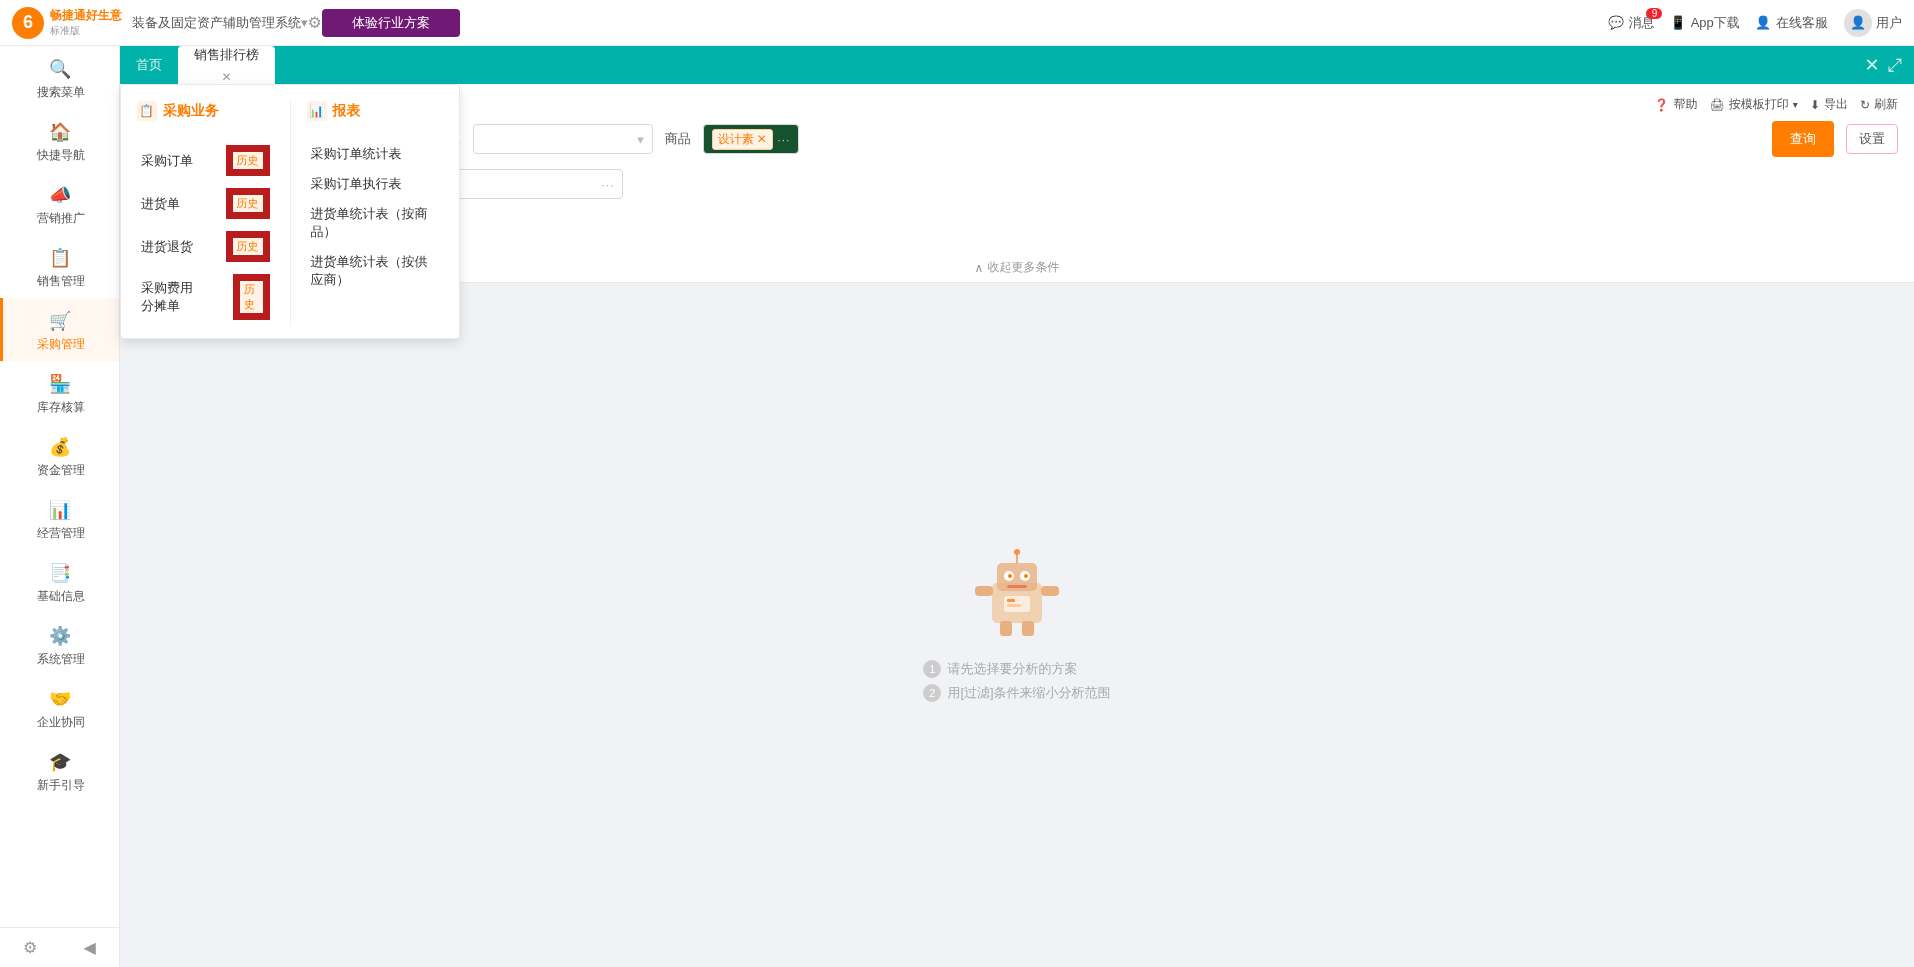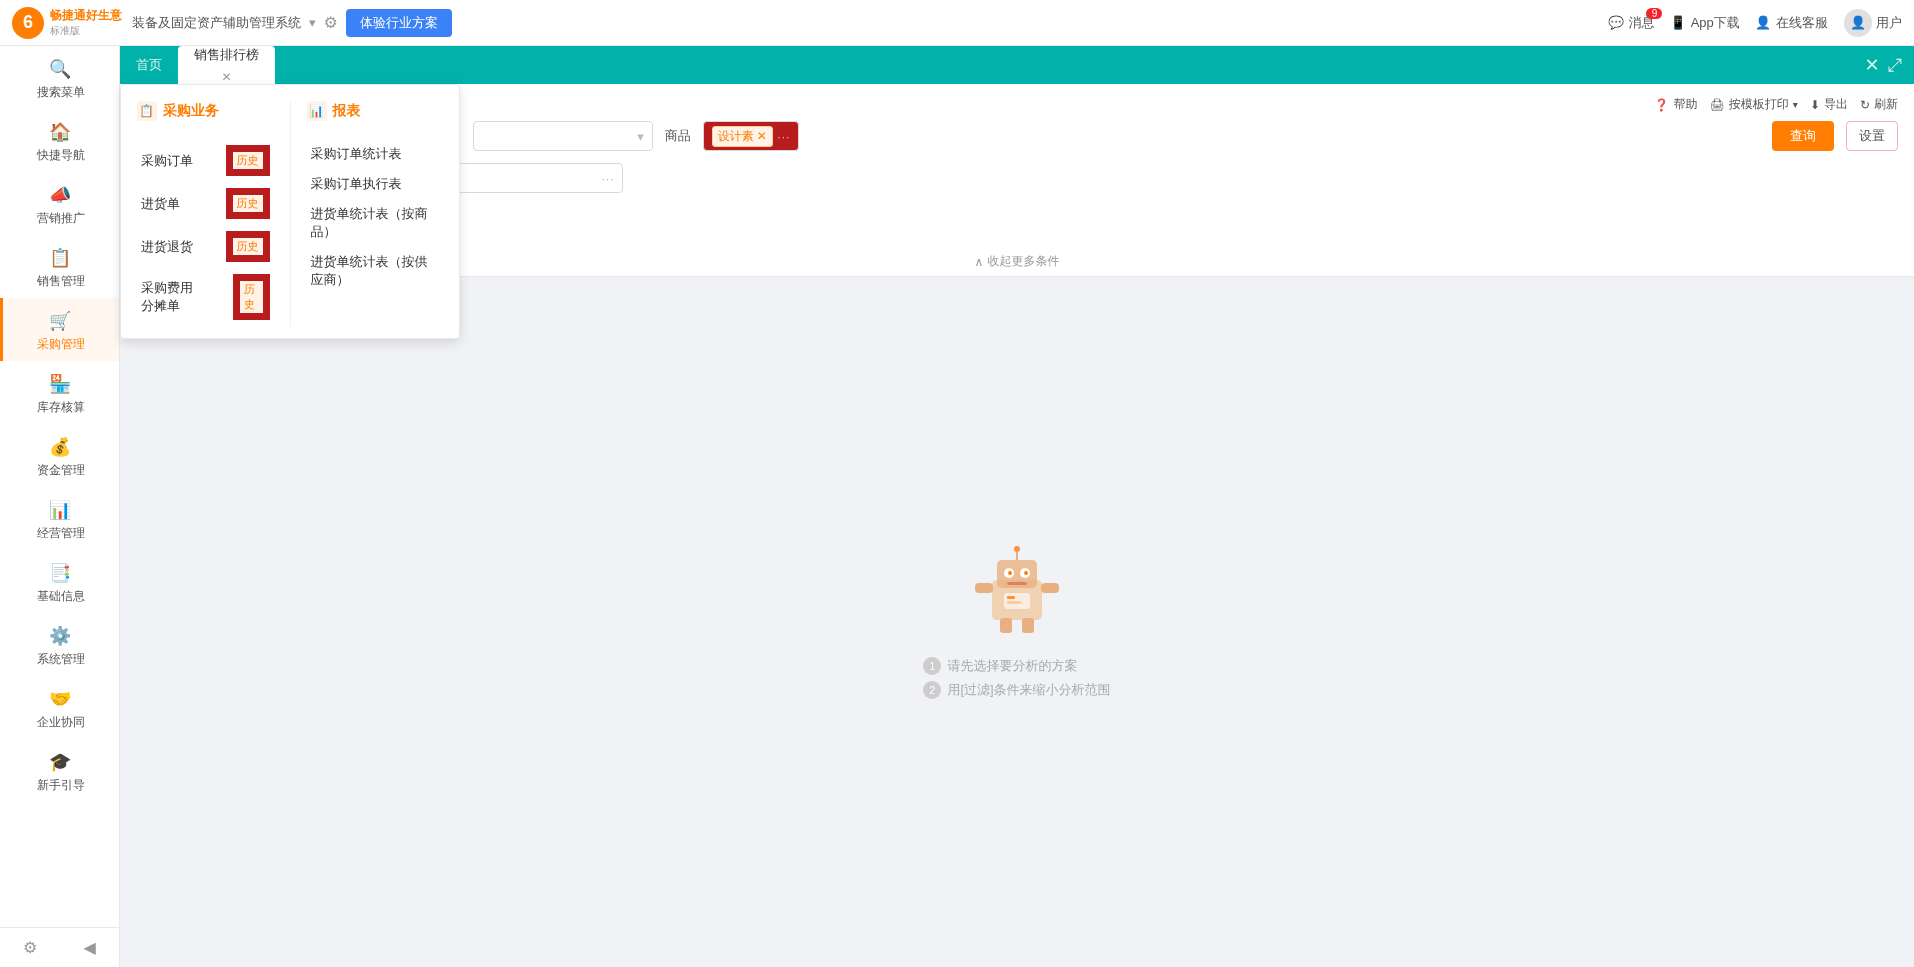--- a/index.html
+++ b/index.html
@@ -29,32 +29,31 @@
       background: #ff7d00;
       border-radius: 50%;
       display: flex; align-items: center; justify-content: center;
       color: #fff; font-size: 18px; font-weight: bold;
     }
 
     .system-title {
       flex: 1;
       display: flex;
       align-items: center;
-      gap: 8px;
       color: #333;
       font-size: 13px;
     }
     .system-title .title-text { color: #555; }
     .title-dropdown { cursor: pointer; color: #999; }
     .title-settings { cursor: pointer; color: #999; font-size: 16px; }
     .industry-btn {
-      background: #3b82f6;
+      background: #701a75;
       color: #fff;
       border: none;
-      padding: 5px 14px;
+      padding: 5px 30px;
       border-radius: 4px;
       cursor: pointer;
       font-size: 13px;
     }
 
     .top-right {
       display: flex;
       align-items: center;
       gap: 16px;
       color: #555;
@@ -208,21 +207,21 @@
       text-align: center;
     }
     .query-btn {
       background: #ff7d00;
       color: #fff;
       border: none;
       border-radius: 4px;
       padding: 5px 18px;
       font-size: 13px;
       cursor: pointer;
-      height: 30px;
+      height: 36px;
     }
     .settings-btn {
       border: 1px solid #f9a8d4;
       background: #fff;
       border-radius: 4px;
       padding: 4px 12px;
       font-size: 13px;
       color: #555;
       cursor: pointer;
       height: 30px;
@@ -496,21 +495,21 @@
           <span style="color:#555;font-size:12px;">自定义</span>
         </div>
 
         <span class="filter-label">单据状态</span>
         <div style="display:flex;align-items:center;gap:4px;border:1px solid #d9d9d9;border-radius:4px;padding:3px 8px;min-width:180px;height:30px;background:#fff;">
           <span style="flex:1;font-size:13px;color:#333;">&nbsp;</span>
           <span style="color:#bbb;">▾</span>
         </div>
 
         <span class="filter-label">商品</span>
-        <div style="display:flex;align-items:center;gap:4px;border:1px solid #d9d9d9;border-radius:4px;padding:3px 8px;height:30px;background:#b91c1c;justify-content:center;">
+        <div style="display:flex;align-items:center;gap:4px;border:1px solid #d9d9d9;border-radius:4px;padding:3px 8px;height:30px;background:#14532d;justify-content:center;">
           <div style="display:flex;align-items:center;gap:3px;background:#fff3e8;border:1px solid #ffcc99;border-radius:3px;padding:1px 5px;font-size:12px;color:#ff7d00;">
             <span>设计素</span>
             <span style="cursor:pointer;">✕</span>
           </div>
           <span style="color:#bbb;">···</span>
         </div>
 
         <div style="flex:1;"></div>
         <button class="query-btn">查询</button>
         <button class="settings-btn">设置</button>

